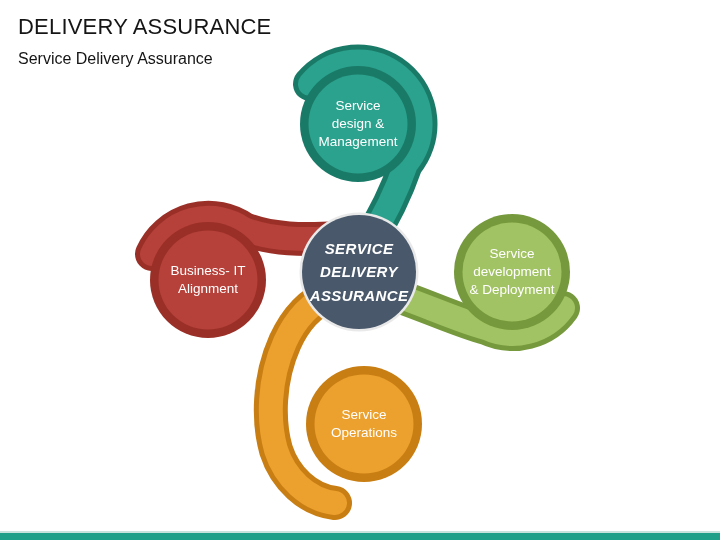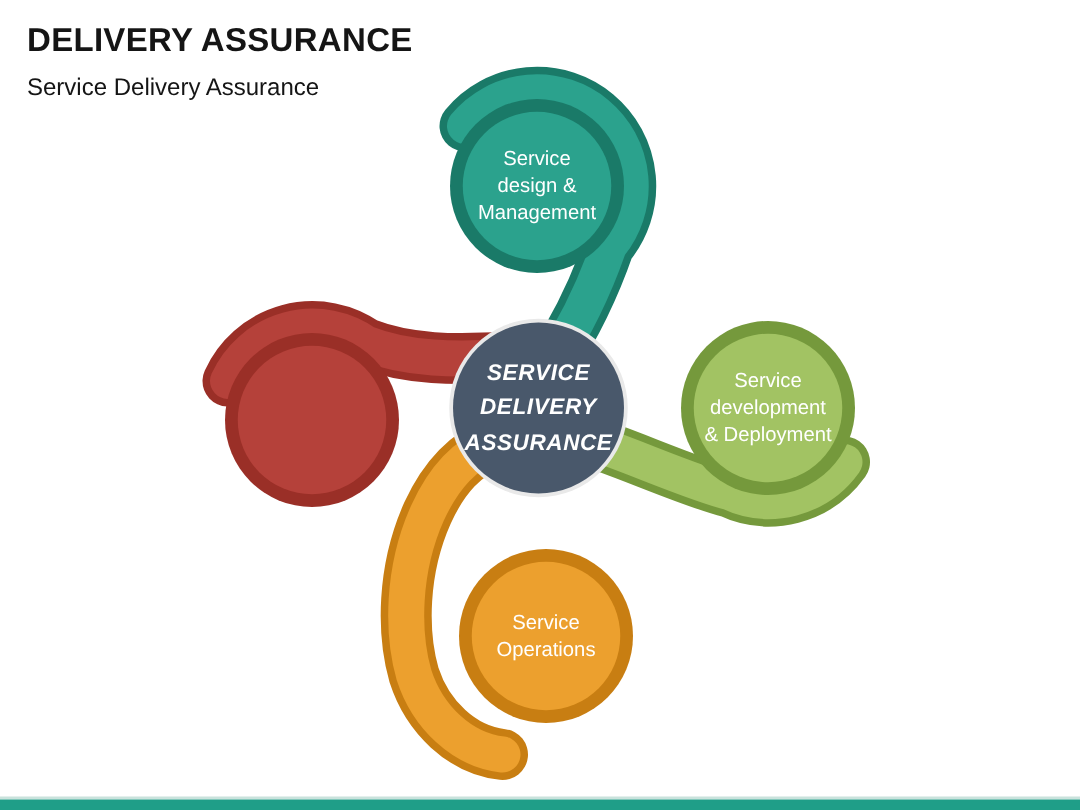--- a/index.html
+++ b/index.html
@@ -9,21 +9,21 @@
     font-family: "Liberation Sans", sans-serif;
     overflow: hidden;
   }
   .canvas {
     position: relative;
     width: 720px; height: 540px;
     background: #ffffff;
   }
   .title {
     position: absolute; left: 18px; top: 14px;
-    font-size: 22px; font-weight: bold; color: #151515;
+    font-size: 22px; font-weight: normal; color: #151515;
     letter-spacing: 0.2px;
   }
   .subtitle {
     position: absolute; left: 18px; top: 50px;
     font-size: 16px; color: #151515;
   }
   svg.diagram { position: absolute; left: 0; top: 0; }
   .band { fill: none; stroke-linecap: round; }
   .band-dark  { stroke-width: 34; }
   .band-light { stroke-width: 24; }
@@ -92,17 +92,19 @@
   </svg>
 
   <div class="node-label lbl-design">Service
 design &amp;
 Management</div>
   <div class="node-label lbl-development">Service
 development
 &amp; Deployment</div>
   <div class="node-label lbl-operations">Service
 Operations</div>
+  <div class="node-label lbl-alignment">Business- IT
+Alignment</div>
   <div class="center-label lbl-center">SERVICE
 DELIVERY
 ASSURANCE</div>
 
 </div>
 
 </body></html>

